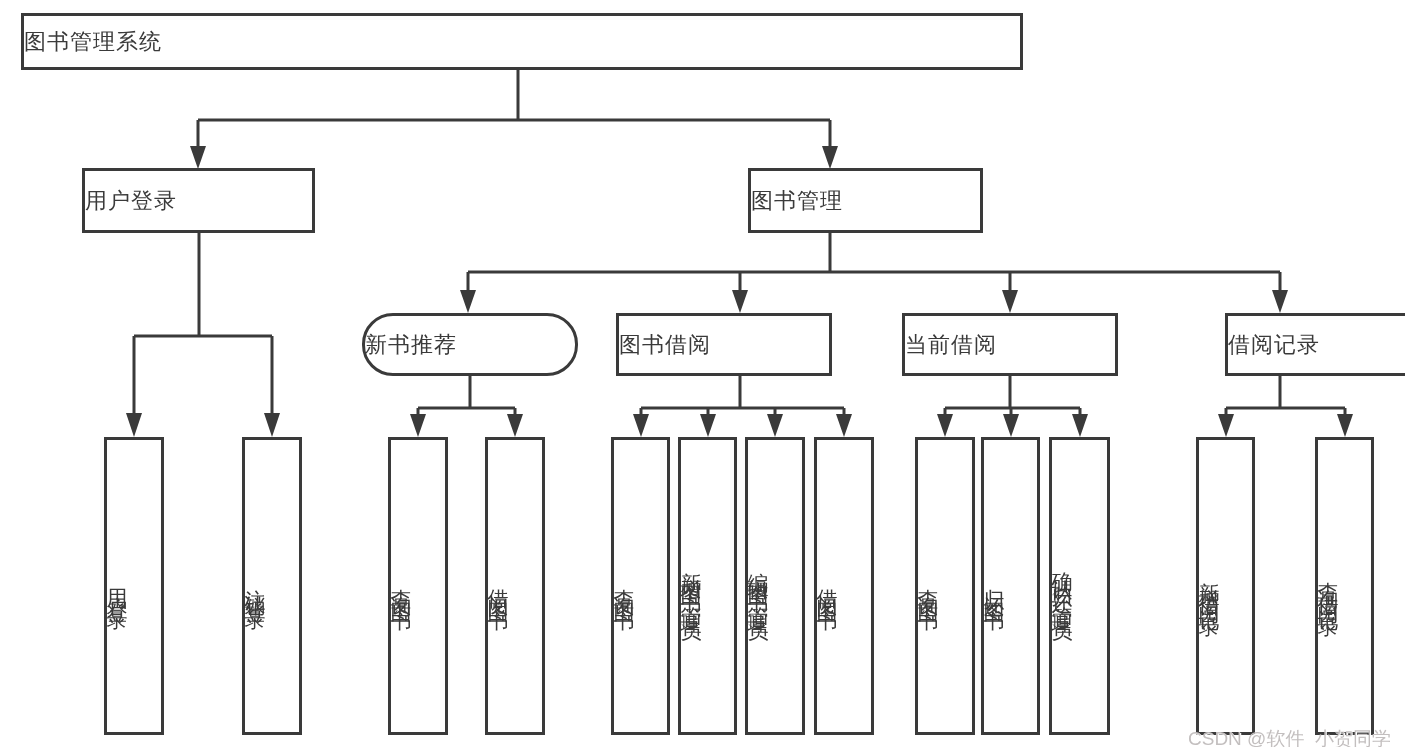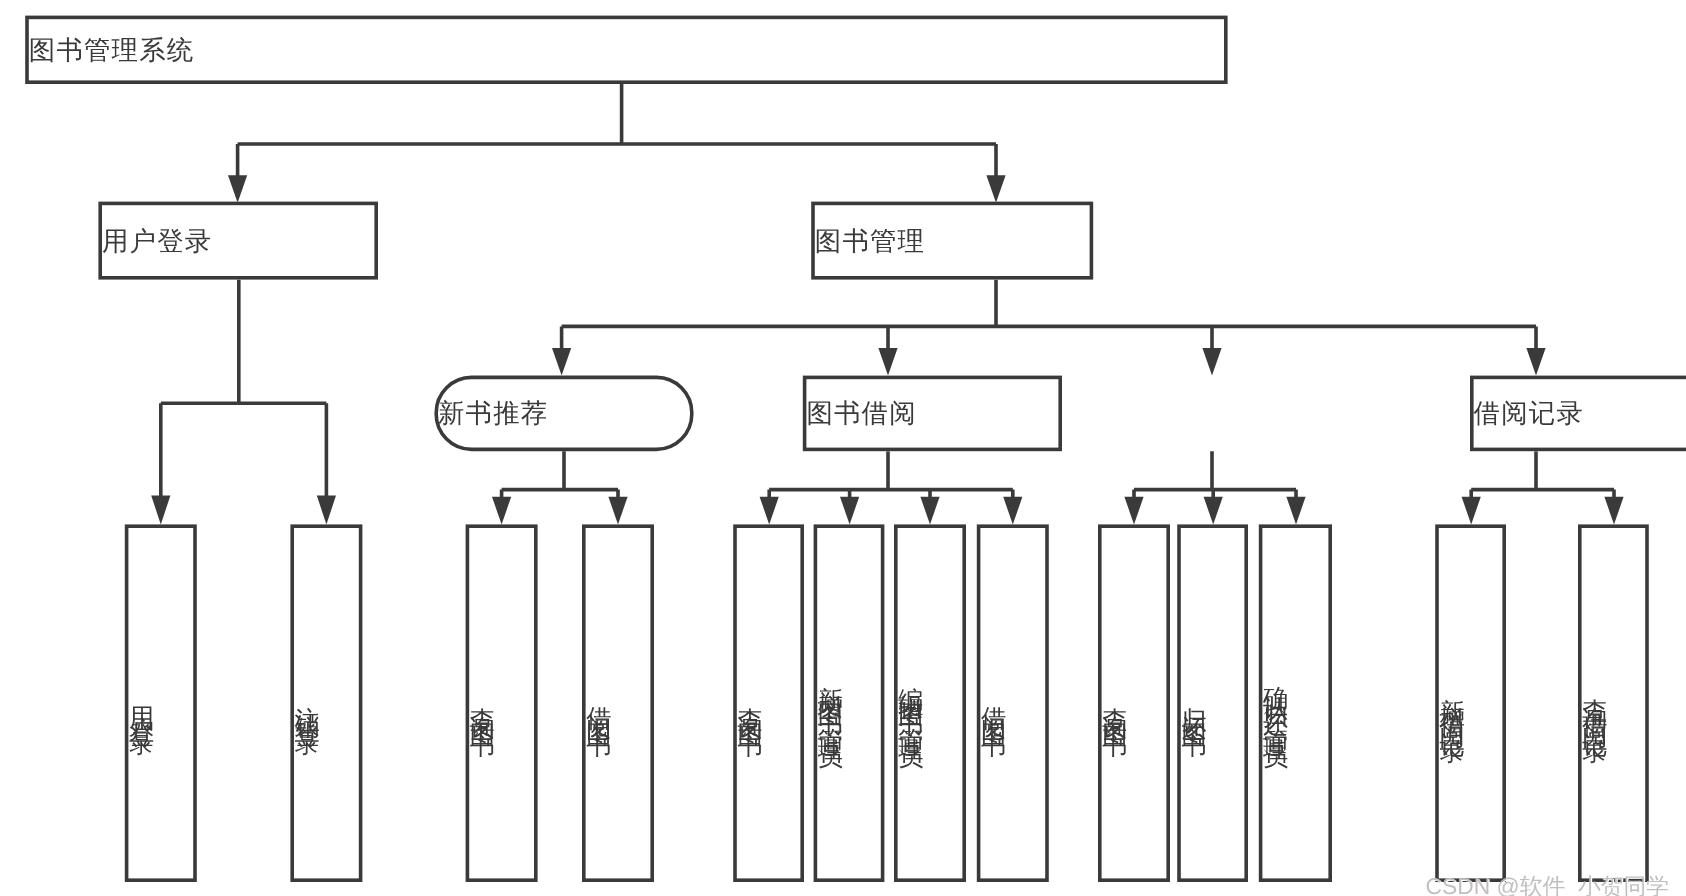--- a/index.html
+++ b/index.html
@@ -32,24 +32,24 @@
     justify-content: flex-start;
     color: #3a3a3a;
   }
   .h-box {
     font-size: 22px;
     letter-spacing: 1px;
     white-space: nowrap;
   }
   .root-box   { left: 21px;  top: 13px;  width: 1002px; height: 57px; }
   .l2-a       { left: 82px;  top: 168px; width: 233px;  height: 65px; }
-  .l2-b       { left: 676px; top: 168px; width: 235px;  height: 65px; }
+  .l2-b       { left: 748px; top: 168px; width: 235px;  height: 65px; }
   .l3         { top: 313px;  width: 216px; height: 63px; }
   .l3-0 { left: 362px; border-radius: 31px; }
-  .l3-1 { left: 669px; }
+  .l3-1 { left: 616px; }
   .l3-2 { left: 902px; }
   .l3-3 { left: 1225px; }
   .leaf {
     top: 437px;
     height: 298px;
     width: 60px;
   }
   .v-text {
     writing-mode: vertical-rl;
     text-orientation: mixed;
@@ -138,20 +138,23 @@
   <div class="box h-box l2-b">
     <span>图书管理</span>
   </div>
 
   <div class="box h-box l3 l3-0">
     <span>新书推荐</span>
   </div>
   <div class="box h-box l3 l3-1">
     <span>图书借阅</span>
   </div>
+  <div class="box h-box l3 l3-2">
+    <span>当前借阅</span>
+  </div>
   <div class="box h-box l3 l3-3">
     <span>借阅记录</span>
   </div>
 
   <div class="box leaf leaf-0">
     <span class="v-text">用户登录</span>
   </div>
   <div class="box leaf leaf-1">
     <span class="v-text">注销登录</span>
   </div>

